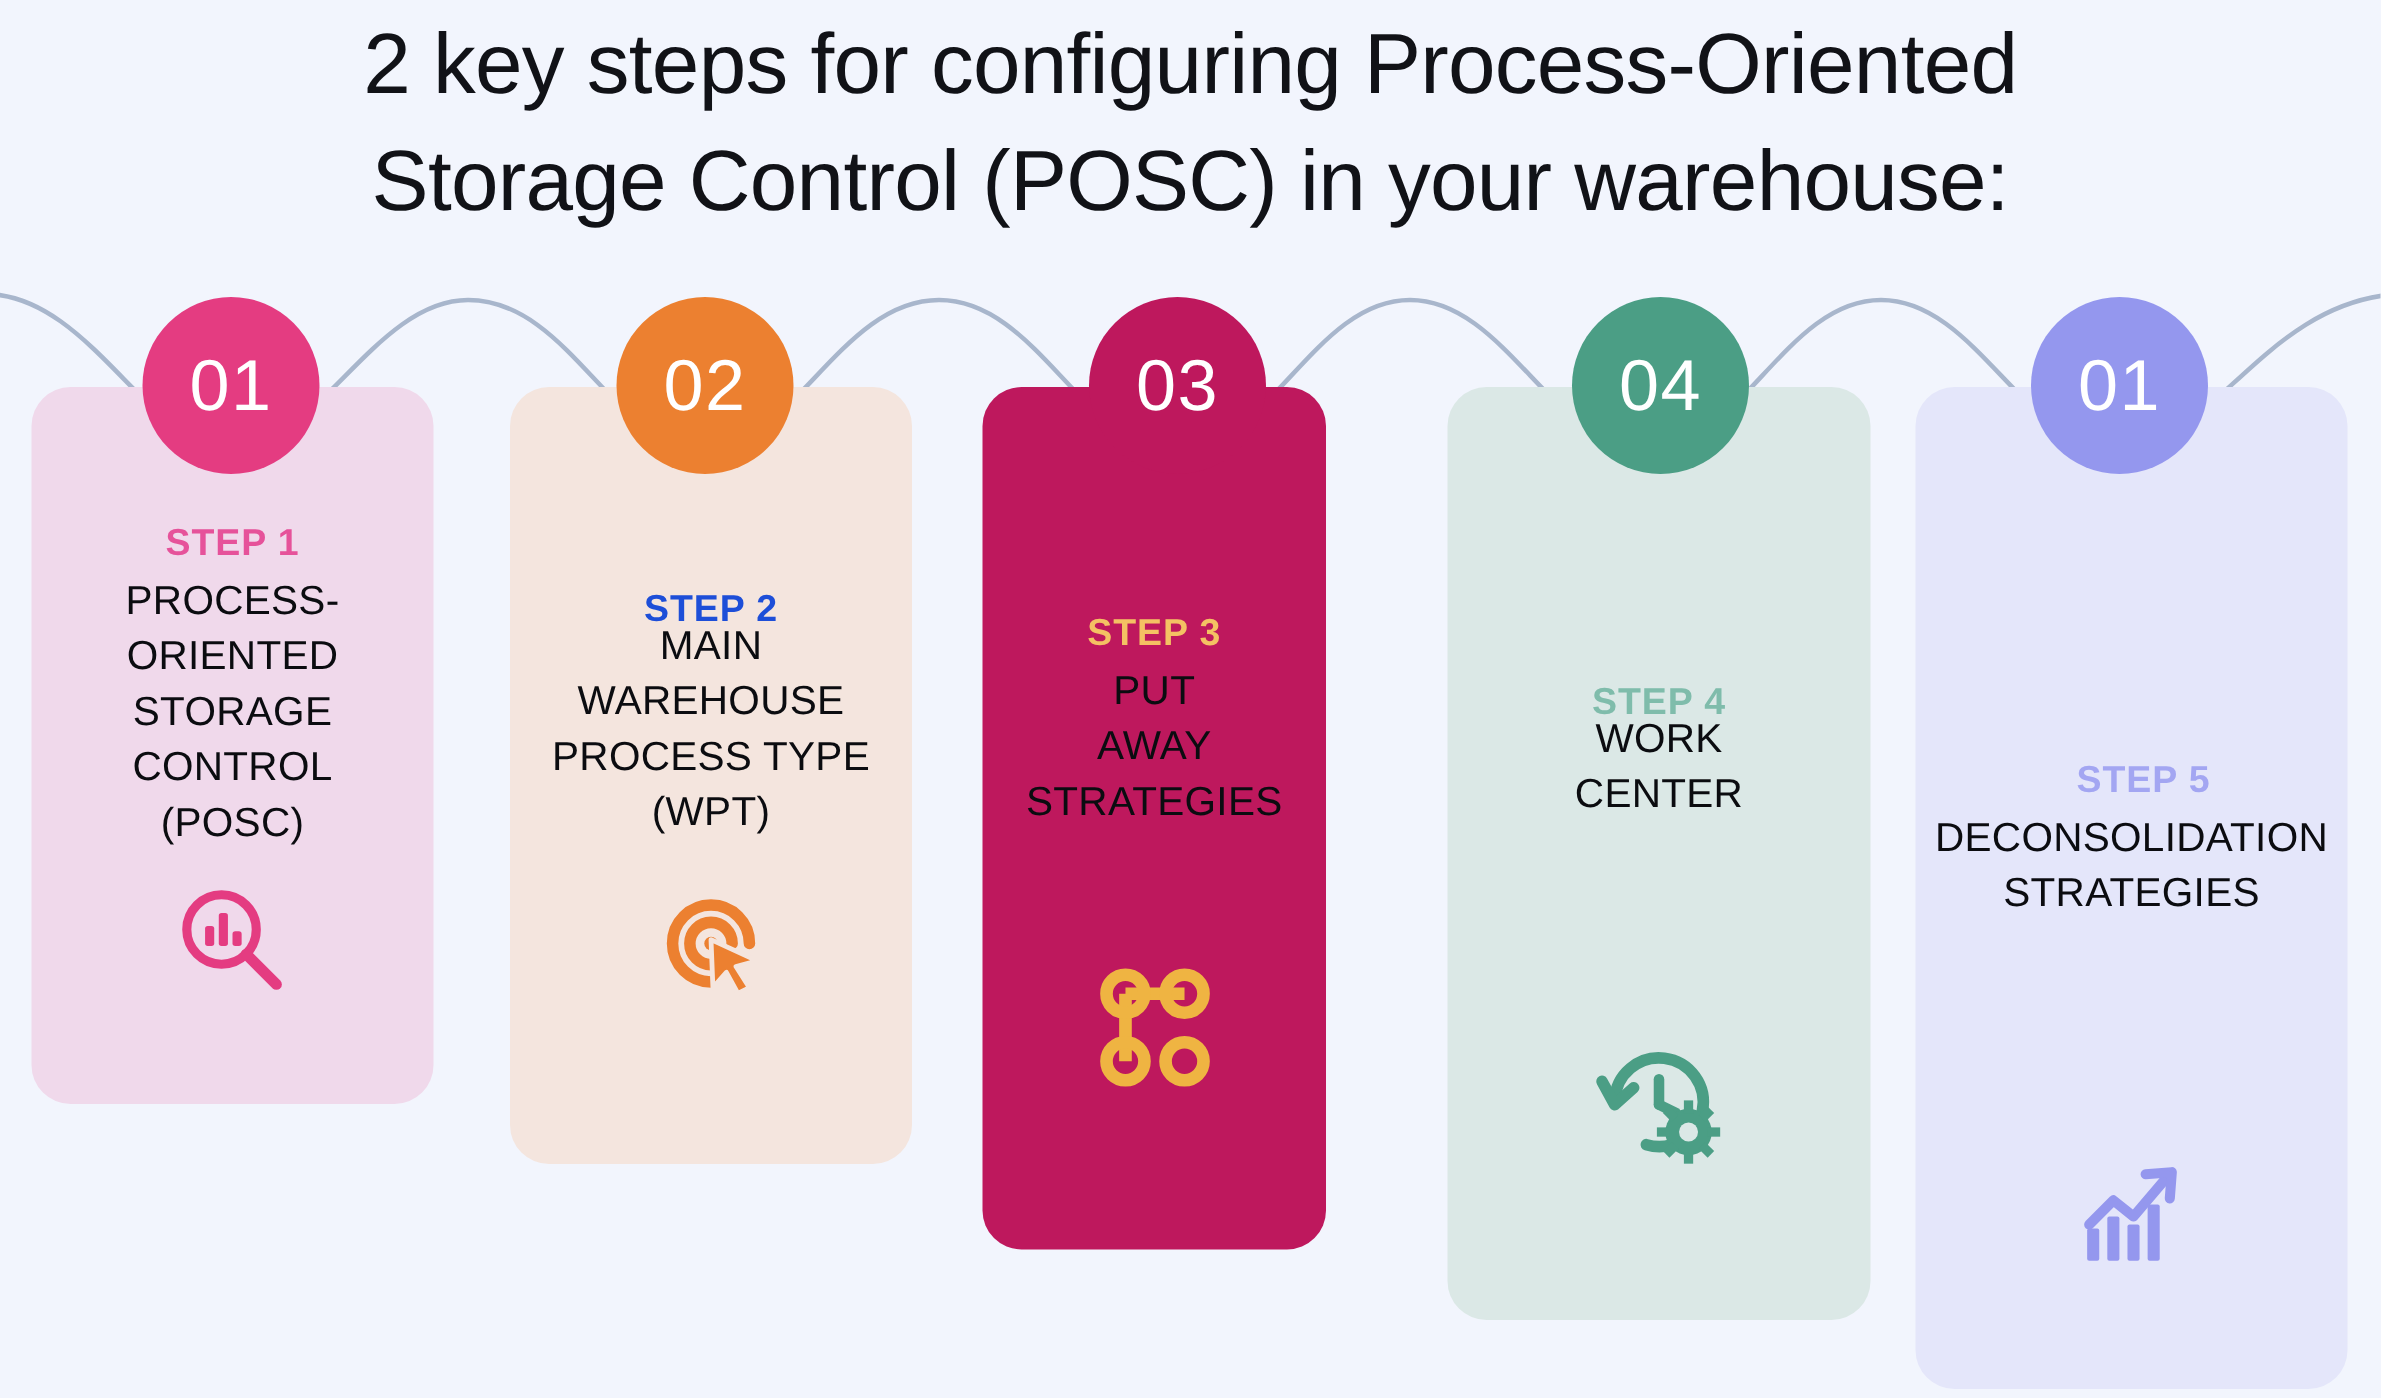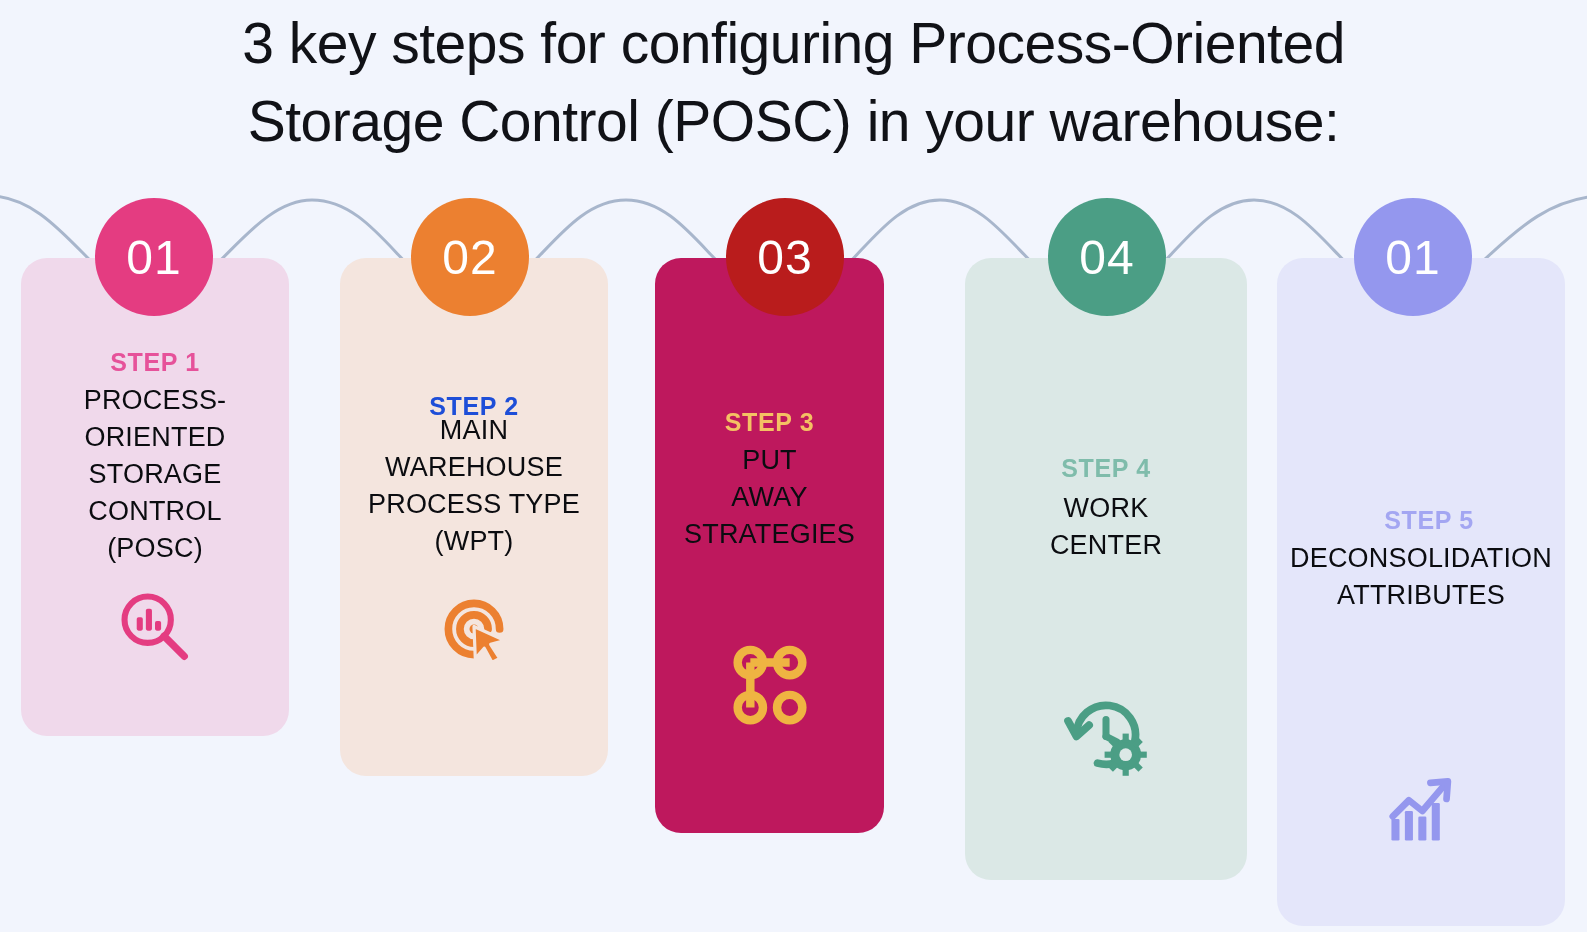--- a/index.html
+++ b/index.html
@@ -99,21 +99,21 @@
     font-weight: 400;
     letter-spacing: 1px;
     font-family: "Liberation Sans", sans-serif;
   }
 </style>
 </head>
 <body>
 
 <div id="infographic">
 
-  <div class="title">3 key steps for configuring Process-Oriented
+  <div class="title">2 key steps for configuring Process-Oriented
 Storage Control (POSC) in your warehouse:</div>
 
   <svg class="wave-layer" viewBox="0 0 1587 932" width="1587" height="932" xmlns="http://www.w3.org/2000/svg">
     <path id="wave-path" d="M -10 196
              C 60 196, 100 300, 154 300
              C 210 300, 250 200, 312 200
              C 380 200, 410 300, 469 300
              C 528 300, 560 200, 626 200
              C 692 200, 722 300, 784 300
              C 846 300, 876 200, 940 200
@@ -172,27 +172,27 @@
       <svg width="90" height="90" viewBox="0 0 64 64" xmlns="http://www.w3.org/2000/svg">
         <line x1="18" y1="16" x2="46" y2="16" stroke="#efb442" stroke-width="6"></line>
         <line x1="18" y1="16" x2="18" y2="48" stroke="#efb442" stroke-width="6"></line>
         <circle cx="18" cy="16" r="9" fill="none" stroke="#efb442" stroke-width="6"></circle>
         <circle cx="46" cy="16" r="9" fill="none" stroke="#efb442" stroke-width="6"></circle>
         <circle cx="18" cy="48" r="9" fill="none" stroke="#efb442" stroke-width="6"></circle>
         <circle cx="46" cy="48" r="9" fill="none" stroke="#efb442" stroke-width="6"></circle>
       </svg>
     </div>
   </div>
-  <div class="badge" style="left:726px; top:198px; width:118px; height:118px; background:#b91c1c;">
+  <div class="badge" style="left:726px; top:198px; width:118px; height:118px; background:#be185d;">
     <span>03</span>
   </div>
 
   <div class="card" style="left:965px; top:258px; width:282px; height:622px; background:#dbe8e6;">
     <div class="step-label" style="top:196px; color:#7fbcab;">STEP 4</div>
-    <div class="step-title" style="top:232px;">WORK
+    <div class="step-title" style="top:216px;">WORK
 CENTER</div>
     <div class="card-icon" style="top:432px;">
       <svg width="90" height="90" viewBox="0 0 64 64" xmlns="http://www.w3.org/2000/svg">
         <path d="M 11 31 A 21 21 0 1 1 26 52" fill="none" stroke="#4b9e85" stroke-width="5.5" stroke-linecap="round"></path>
         <path d="M 5 22 L 11 33 L 20 25" fill="none" stroke="#4b9e85" stroke-width="5.5" stroke-linecap="round" stroke-linejoin="round"></path>
         <line x1="32" y1="21" x2="32" y2="33" stroke="#4b9e85" stroke-width="5" stroke-linecap="round"></line>
         <line x1="32" y1="33" x2="40" y2="37" stroke="#4b9e85" stroke-width="5" stroke-linecap="round"></line>
         <g transform="translate(46,46)">
           <circle cx="0" cy="0" r="11" fill="#4b9e85"></circle>
           <circle cx="0" cy="0" r="4.5" fill="#dbe8e6"></circle>
@@ -208,21 +208,21 @@
       </svg>
     </div>
   </div>
   <div class="badge" style="left:1048px; top:198px; width:118px; height:118px; background:#4b9e85;">
     <span>04</span>
   </div>
 
   <div class="card" style="left:1277px; top:258px; width:288px; height:668px; background:#e4e6fa;">
     <div class="step-label" style="top:248px; color:#a3a6f2;padding-left:16px;">STEP 5</div>
     <div class="step-title" style="top:282px;">DECONSOLIDATION
-ATTRIBUTES</div>
+STRATEGIES</div>
     <div class="card-icon" style="top:510px;">
       <svg width="86" height="86" viewBox="0 0 64 64" xmlns="http://www.w3.org/2000/svg">
         <rect x="10" y="38" width="6" height="16" rx="1" fill="#9497ee"></rect>
         <rect x="20" y="32" width="6" height="22" rx="1" fill="#9497ee"></rect>
         <rect x="30" y="36" width="6" height="18" rx="1" fill="#9497ee"></rect>
         <rect x="40" y="26" width="6" height="28" rx="1" fill="#9497ee"></rect>
         <path d="M 11 36 L 23 24 L 33 32 L 50 12" fill="none" stroke="#9497ee" stroke-width="5" stroke-linecap="round" stroke-linejoin="round"></path>
         <path d="M 39 11 L 52 10 L 51 23" fill="none" stroke="#9497ee" stroke-width="5" stroke-linecap="round" stroke-linejoin="round"></path>
       </svg>
     </div>

